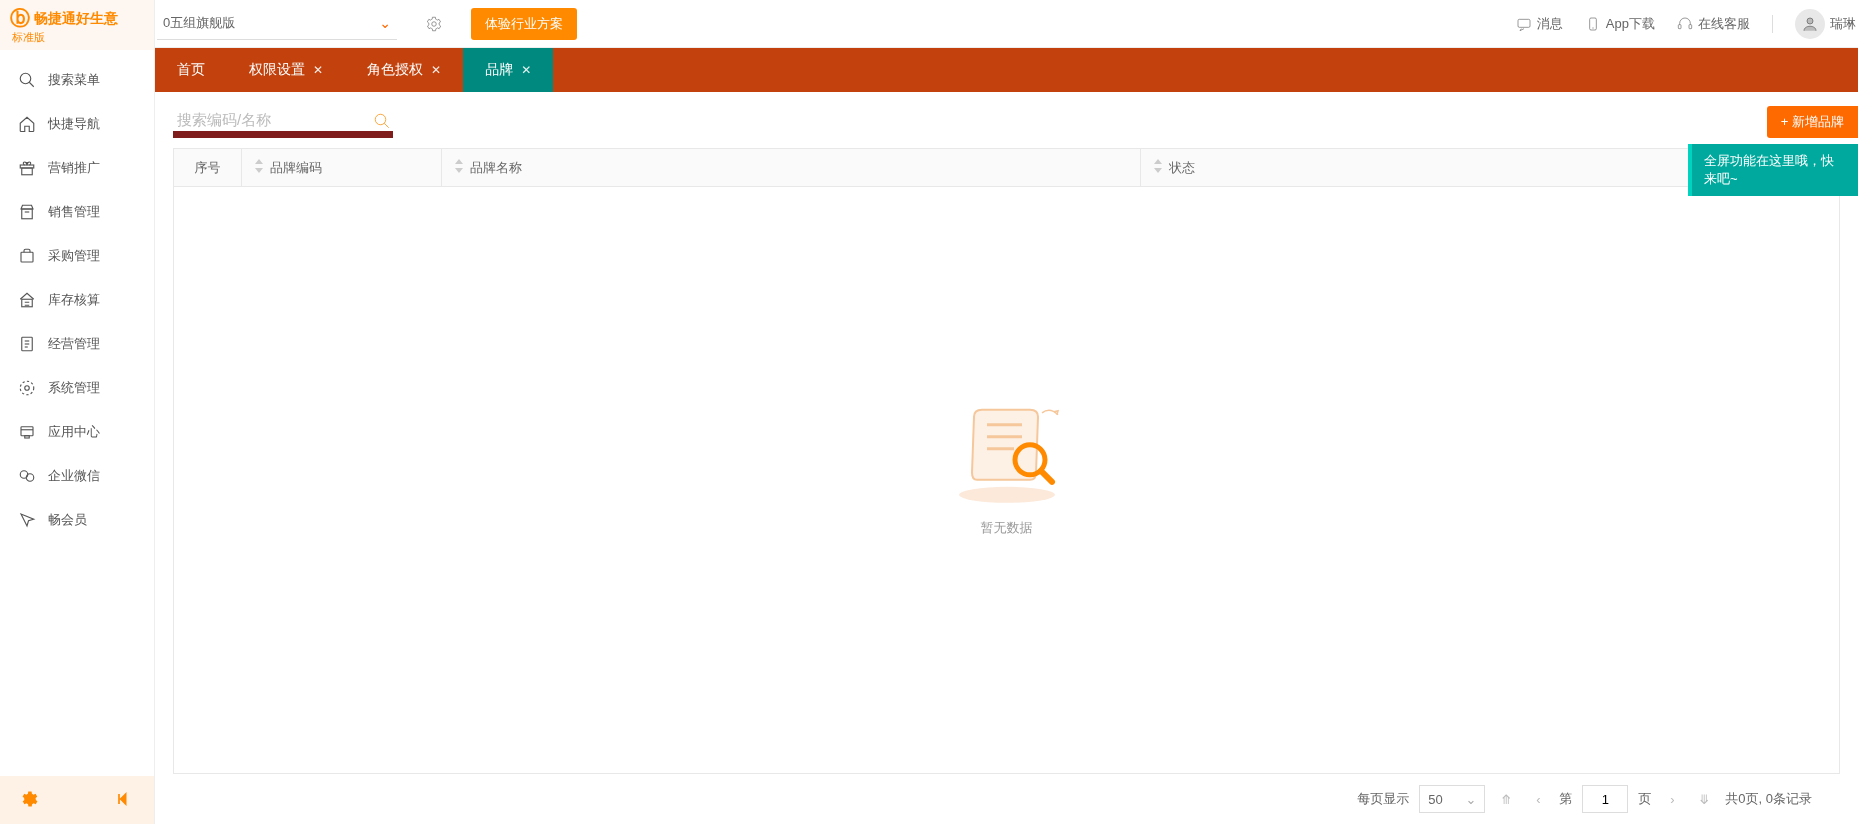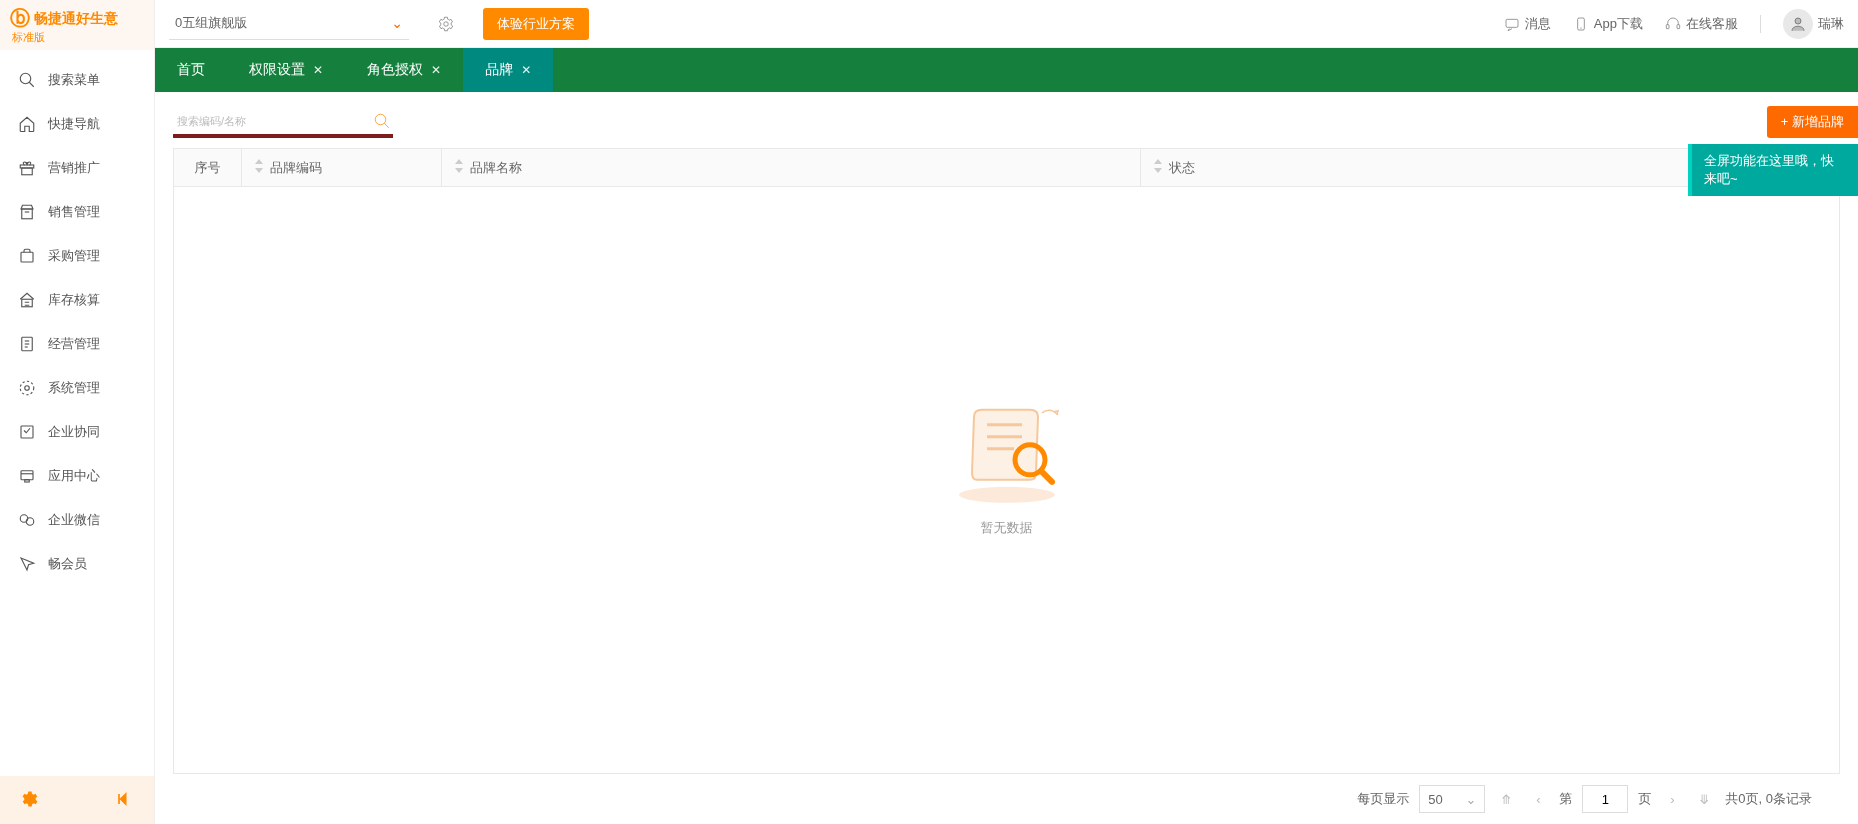--- a/index.html
+++ b/index.html
@@ -18,44 +18,44 @@
     .side-item.active { background: #ff8a00; color: #fff; }
     .side-item .icon { width: 18px; height: 18px; display: flex; align-items: center; justify-content: center; }
     .side-item .icon svg { width: 18px; height: 18px; stroke: currentColor; fill: none; stroke-width: 1.5; }
     .side-footer { height: 48px; background: #fef2e6; display: flex; align-items: center; justify-content: space-between; padding: 0 20px; }
     .side-footer svg { width: 20px; height: 20px; fill: #ff8a00; }
     
     
     .main { flex: 1; display: flex; flex-direction: column; position: relative; }
     
     
-    .top-header { height: 48px; border-bottom: 1px solid #eee; display: flex; align-items: center; padding: 0 14px; gap: 28px; }
+    .top-header { height: 48px; border-bottom: 1px solid #eee; display: flex; align-items: center; padding: 0 2px; gap: 28px; }
     .org-select { display: flex; align-items: center; width: 240px; height: 32px; border-bottom: 1px solid #ddd; color: #666; cursor: pointer; justify-content: space-between; padding: 0 6px; }
     .chev-down { color: #ff6a00; font-size: 14px; }
     .gear-icon { width: 18px; height: 18px; color: #777; cursor: pointer; }
     .gear-icon svg { stroke: currentColor; fill: none; }
     .btn-orange { background: #ff8a00; color: #fff; border: none; height: 32px; padding: 0 14px; border-radius: 3px; cursor: pointer; font-size: 13px; }
     .top-right { margin-left: auto; display: flex; align-items: center; gap: 22px; color: #666; }
     .tr-item { display: flex; align-items: center; gap: 5px; cursor: pointer; }
     .tr-item svg { width: 16px; height: 16px; stroke: currentColor; fill: none; }
     .divider-v { width: 1px; height: 18px; background: #ddd; }
     .avatar { width: 30px; height: 30px; border-radius: 50%; background: #e8e8e8; display: flex; align-items: center; justify-content: center; }
     .avatar svg { width: 18px; height: 18px; fill: #bbb; }
     
     
-    .tabs { height: 44px; background: #15803d; display: flex; align-items: stretch; }
+    .tabs { height: 44px; background: #c2410c; display: flex; align-items: stretch; }
     .tab { display: flex; align-items: center; padding: 0 22px; color: #fff; font-size: 14px; cursor: pointer; gap: 8px; }
     .tab.active { background: #008a7f; }
     .tab-close { font-size: 12px; opacity: .9; }
     
     
     .content { flex: 1; padding: 16px 18px 0; display: flex; flex-direction: column; position: relative; }
     .toolbar { display: flex; align-items: center; margin-bottom: 10px; }
     .search-wrap { position: relative; width: 220px; }
-    .search-input { width: 100%; height: 30px; border: none; border-bottom: 4px solid #7f1d1d; padding: 0 28px 0 4px; font-size: 11px; outline: none; color: #ef4444; }
+    .search-input { width: 100%; height: 30px; border: none; border-bottom: 7px solid #7f1d1d; padding: 0 28px 0 4px; font-size: 15px; outline: none; color: #ef4444; }
     .search-input::placeholder { color: #bbb; }
     .search-btn { position: absolute; right: 2px; top: 4px; color: #ff8a00; cursor: pointer; }
     .search-btn svg { width: 18px; height: 18px; stroke: currentColor; fill: none; }
     
     .btn-add { position: absolute; right: 0; top: 14px; background: #ff6a00; color: #fff; border: none; height: 32px; padding: 0 14px; border-radius: 3px 0 0 3px; display: flex; align-items: center; gap: 4px; cursor: pointer; font-size: 13px; }
     
     .hint-bubble { position: absolute; right: 0; top: 52px; background: #00a99d; color: #fff; padding: 8px 12px; font-size: 13px; line-height: 1.4; border-left: 4px solid #00d4c0; max-width: 170px; }
     
     
     .table { border: 1px solid #e8e8e8; flex: 1; display: flex; flex-direction: column; overflow: hidden; }
@@ -160,29 +160,20 @@
           <span>经营管理</span>
         </div>
         <div class="side-item">
           <span class="icon">
             <svg viewBox="0 0 24 24">
               <circle cx="12" cy="12" r="9" stroke-dasharray="3 3"></circle>
               <circle cx="12" cy="12" r="3"></circle>
             </svg>
           </span>
           <span>系统管理</span>
-        </div>
-        <div class="side-item">
-          <span class="icon">
-            <svg viewBox="0 0 24 24">
-              <rect x="4" y="4" width="16" height="16" rx="1"></rect>
-              <path d="M8 10l3 3 5-6"></path>
-            </svg>
-          </span>
-          <span>企业协同</span>
         </div>
         <div class="side-item">
           <span class="icon">
             <svg viewBox="0 0 24 24">
               <rect x="4" y="5" width="16" height="12" rx="1"></rect>
               <line x1="4" y1="9" x2="20" y2="9"></line>
               <rect x="9" y="17" width="6" height="3"></rect>
             </svg>
           </span>
           <span>应用中心</span>

